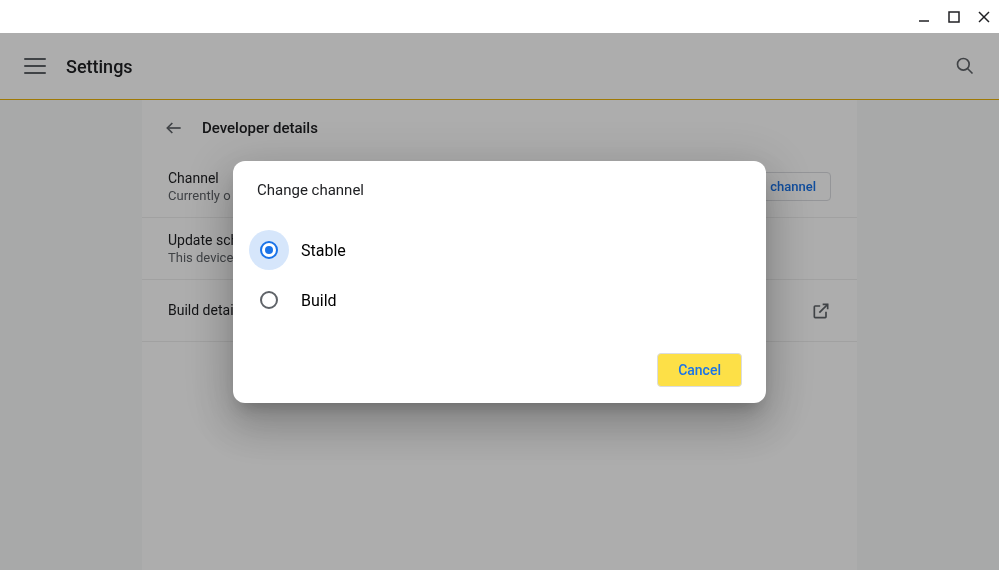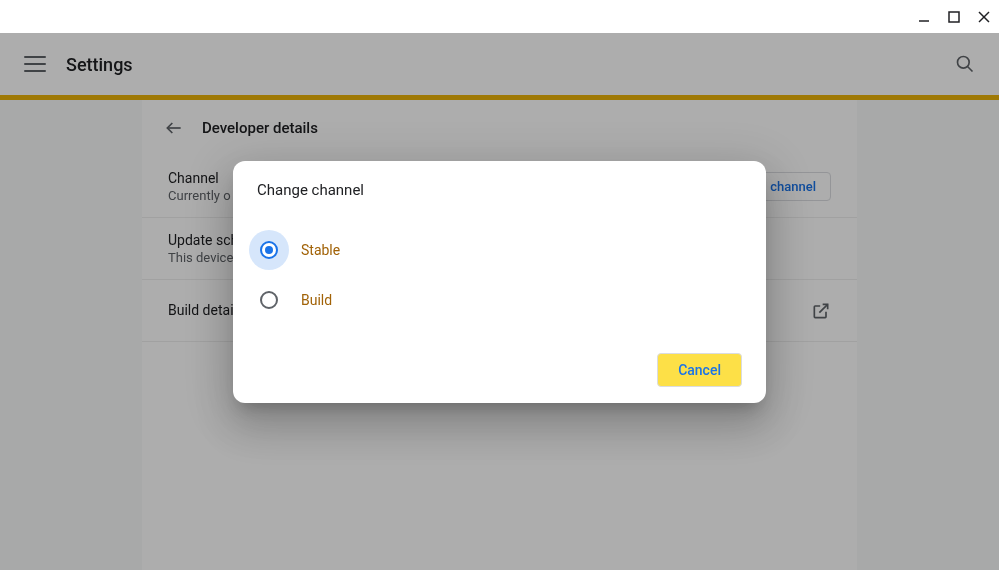--- a/index.html
+++ b/index.html
@@ -30,21 +30,21 @@
       height: 14px;
       display: flex;
       align-items: center;
       justify-content: center;
       cursor: pointer;
     }
     
     .header-bar {
       height: 67px;
       background: #fff;
-      border-bottom: 5px solid #eab308;
+      border-bottom: 1px solid #eab308;
       display: flex;
       align-items: center;
       padding: 8px 24px;
       position: relative;
     }
     .hamburger {
       width: 22px;
       height: 22px;
       display: flex;
       flex-direction: column;
@@ -209,22 +209,22 @@
       position: absolute;
       top: 3px;
       left: 3px;
       width: 8px;
       height: 8px;
       background: #1a73e8;
       border-radius: 50%;
     }
     .radio-label {
       margin-left: 12px;
-      font-size: 14px;
-      color: #a16207;
+      font-size: 16px;
+      color: #000000;
     }
     .dialog-actions {
       display: flex;
       justify-content: flex-end;
       margin-top: 28px;
     }
     .cancel-btn {
       padding: 8px 20px;
       border: 1px solid #dadce0;
       border-radius: 4px;

